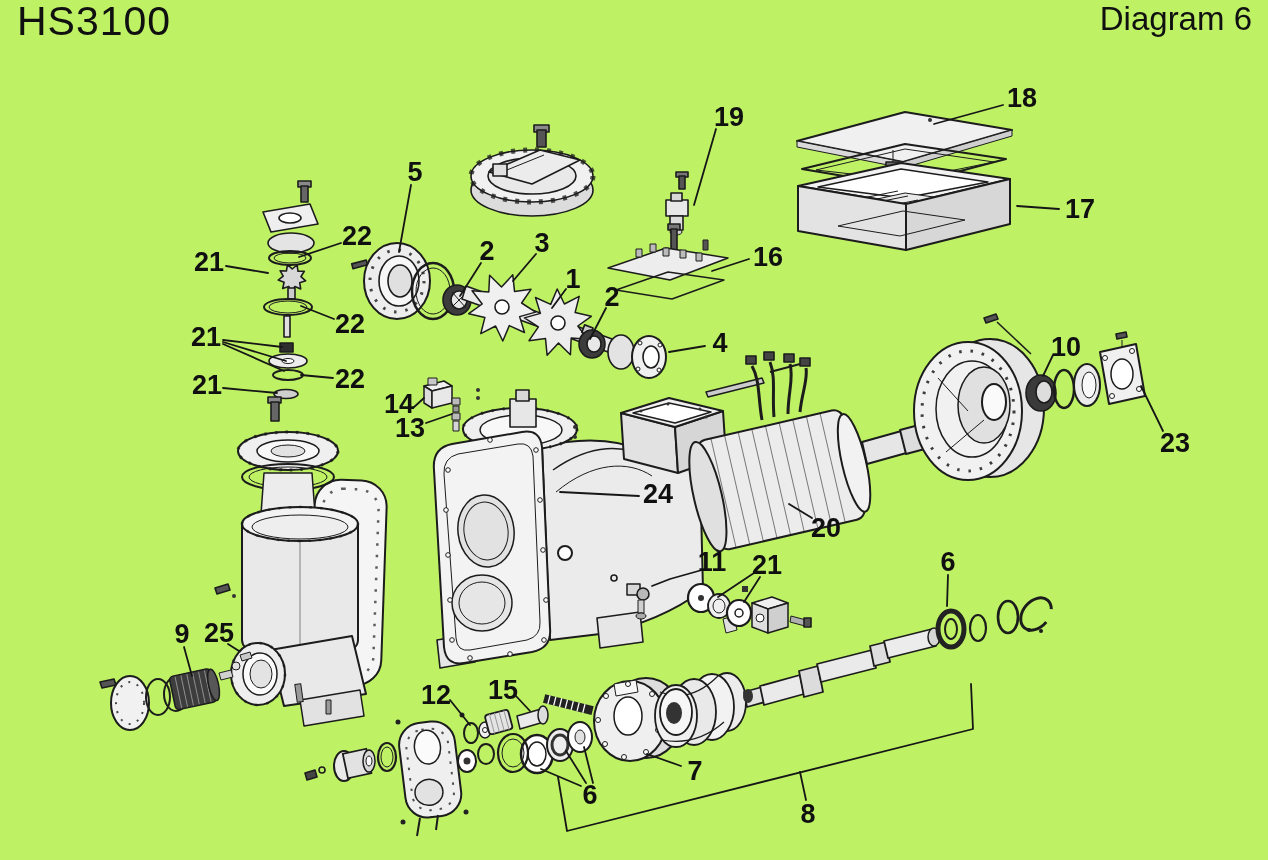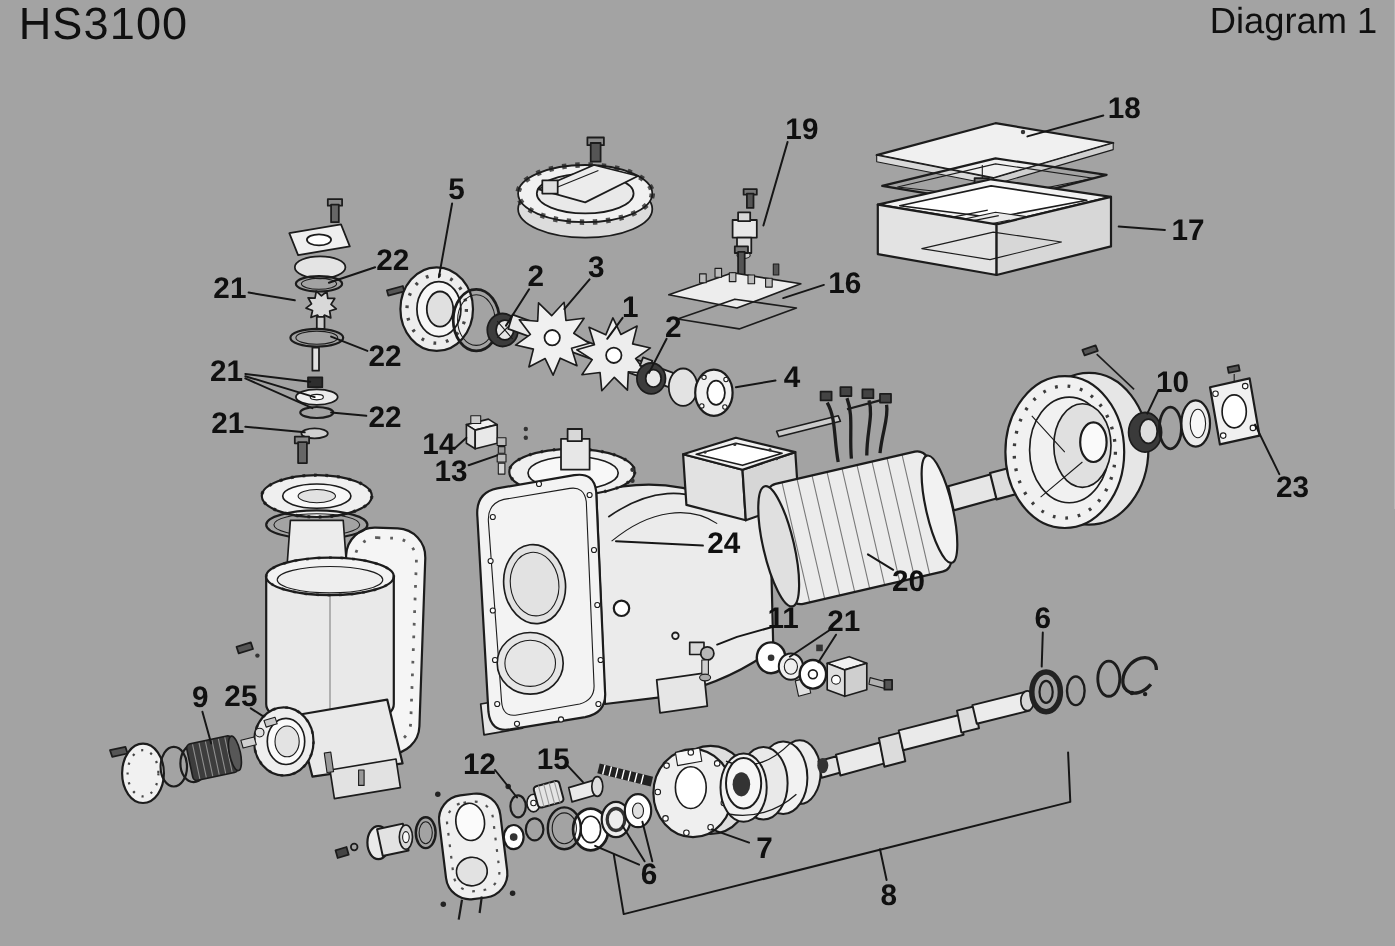--- a/index.html
+++ b/index.html
@@ -1,30 +1,30 @@
 <!DOCTYPE html>
 <html><head>
 <meta charset="utf-8">
 <style>
   html,body{margin:0;padding:0;background:#ffffff;}
   body{width:1268px;height:860px;overflow:hidden;font-family:"Liberation Sans",sans-serif;}
-  .stage{position:relative;width:1268px;height:860px;background:#a3a3a3;}
+  .stage{position:relative;width:1268px;height:860px;background:#bef264;}
   .title{position:absolute;left:17px;top:-2px;font-size:41px;color:#101010;letter-spacing:1px;}
   .diagram-label{position:absolute;right:16px;top:0px;font-size:33px;color:#101010;}
   #art{position:absolute;left:0;top:0;}
   #art .leader{fill:none;stroke:#161616;stroke-width:1.8;stroke-linejoin:round;stroke-linecap:round;}
   #art text.callout{font-family:"Liberation Sans",sans-serif;font-weight:bold;font-size:27px;fill:#101010;
     text-anchor:middle;dominant-baseline:central;}
 </style>
 </head>
 <body>
 
 <div class="stage">
   <div class="title">HS3100</div>
-  <div class="diagram-label">Diagram 1</div>
+  <div class="diagram-label">Diagram 6</div>
 
   <svg id="art" width="1268" height="860" viewBox="0 0 1268 860">
     <g stroke="#1c1c1c" stroke-width="1.6" fill="none" stroke-linejoin="round">
 
       <g>
         <rect x="298" y="181" width="13" height="6" fill="#8a8a8a"></rect>
         <rect x="301" y="186" width="7" height="16" fill="#666"></rect>
         <polygon points="263,212 310,204 318,224 271,232" fill="#efefef"></polygon>
         <ellipse cx="290" cy="218" rx="11" ry="5" fill="#fff"></ellipse>
         <ellipse cx="291" cy="243" rx="23" ry="10" fill="#e4e4e4"></ellipse>

